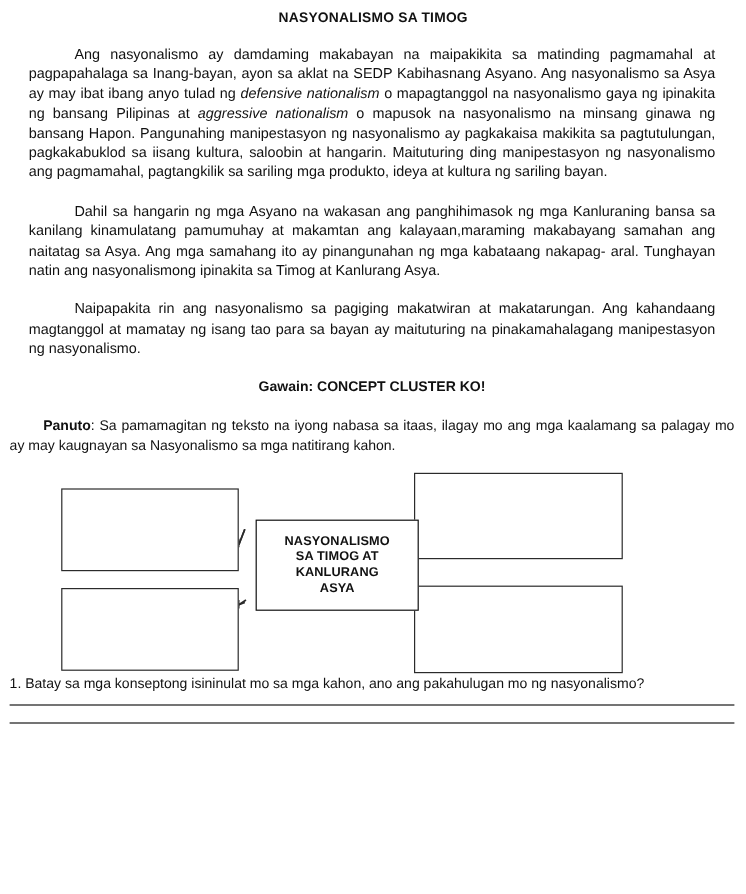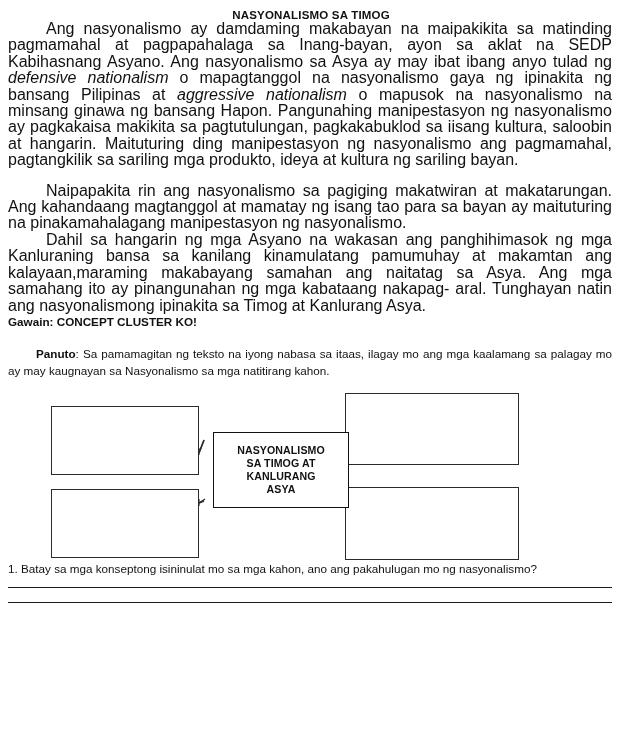--- a/index.html
+++ b/index.html
@@ -27,42 +27,43 @@
     font-weight: bold;
     font-size: 11.5px;
     letter-spacing: 0.2px;
     margin: 9px 0 0 0;
     padding: 0;
   }
   .body-wrap {
     margin: 0 10px 0 8px;
   }
   p.para {
-    font-size: 16px;
+    font-size: 12px;
     line-height: 16.4px;
     text-align: justify;
-    margin: 0;
+    margin: 16px;
     padding: 0;
     text-indent: 38px;
   }
   p.para.gap-before {
     margin-top: 14px;
   }
   p.para.tight {
     margin-top: 0px;
   }
   .ital {
     font-style: italic;
   }
   .gawain-line {
     font-size: 11.7px;
     line-height: 16.4px;
     font-weight: bold;
     margin: 0;
     text-indent: 0;
+    text-align: center;
   }
   .panuto-line {
     font-size: 11.7px;
     line-height: 16.4px;
     margin: 16px 0 0 0;
     text-align: justify;
     text-indent: 0;
   }
   .panuto-line b {
     font-weight: bold;
@@ -146,23 +147,23 @@
 <body>
 
 <div class="page">
 
   <h1 class="doc-title">NASYONALISMO SA TIMOG</h1>
 
   <div class="body-wrap">
 
     <p class="para"><span>Ang nasyonalismo ay damdaming makabayan na maipakikita sa matinding pagmamahal at pagpapahalaga sa Inang-bayan, ayon sa aklat na SEDP Kabihasnang Asyano. Ang nasyonalismo sa Asya ay may ibat ibang anyo tulad ng </span><span class="ital">defensive nationalism</span><span> o mapagtanggol na nasyonalismo gaya ng ipinakita ng bansang Pilipinas at </span><span class="ital">aggressive nationalism</span><span> o mapusok na nasyonalismo na minsang ginawa ng bansang Hapon. Pangunahing manipestasyon ng nasyonalismo ay pagkakaisa makikita sa pagtutulungan, pagkakabuklod sa iisang kultura, saloobin at hangarin. Maituturing ding manipestasyon ng nasyonalismo ang pagmamahal, pagtangkilik sa sariling mga produkto, ideya at kultura ng sariling bayan.</span></p>
 
+    <p class="para tight">Dahil sa hangarin ng mga Asyano na wakasan ang panghihimasok ng mga Kanluraning bansa sa kanilang kinamulatang pamumuhay at makamtan ang kalayaan,maraming makabayang samahan ang naitatag sa Asya.  Ang mga samahang ito ay pinangunahan ng mga kabataang nakapag- aral.  Tunghayan natin ang nasyonalismong ipinakita sa Timog at Kanlurang Asya.</p>
+
     <p class="para gap-before">Naipapakita rin ang nasyonalismo sa pagiging makatwiran at makatarungan.  Ang kahandaang magtanggol at mamatay ng isang tao para sa bayan ay maituturing na pinakamahalagang manipestasyon ng nasyonalismo.</p>
-
-    <p class="para tight">Dahil sa hangarin ng mga Asyano na wakasan ang panghihimasok ng mga Kanluraning bansa sa kanilang kinamulatang pamumuhay at makamtan ang kalayaan,maraming makabayang samahan ang naitatag sa Asya.  Ang mga samahang ito ay pinangunahan ng mga kabataang nakapag- aral.  Tunghayan natin ang nasyonalismong ipinakita sa Timog at Kanlurang Asya.</p>
 
     <p class="gawain-line">Gawain: CONCEPT CLUSTER KO!</p>
 
     <p class="panuto-line"><b>Panuto</b><span>: Sa pamamagitan ng teksto na iyong nabasa sa itaas, ilagay mo ang mga kaalamang sa palagay mo ay may kaugnayan sa Nasyonalismo sa mga natitirang kahon.</span></p>
 
   </div>
 
   <div class="diagram">
 
     <svg width="622" height="165" viewBox="0 0 622 165">

